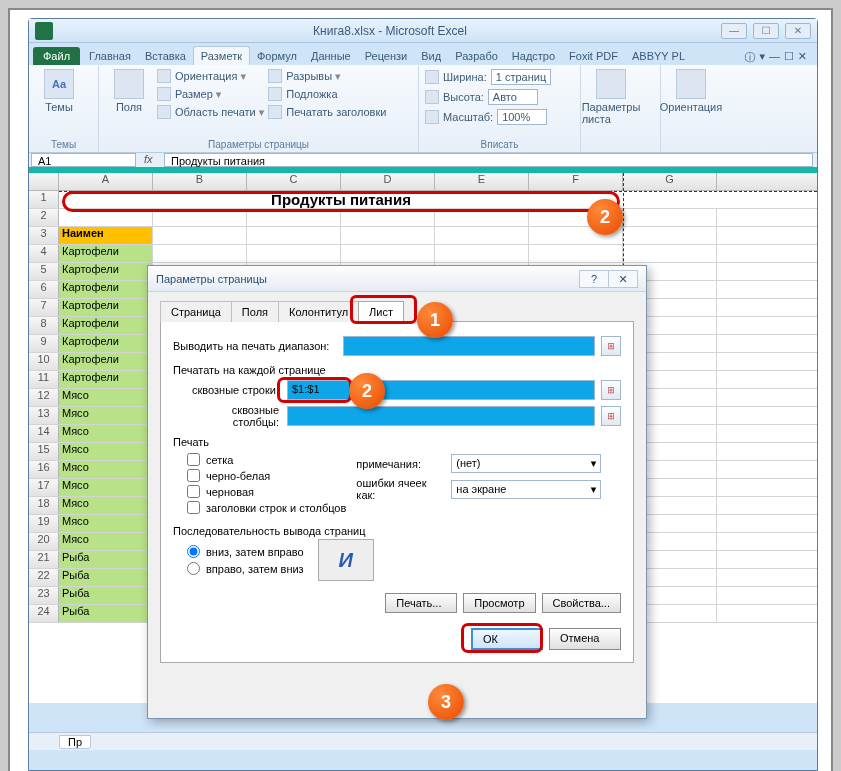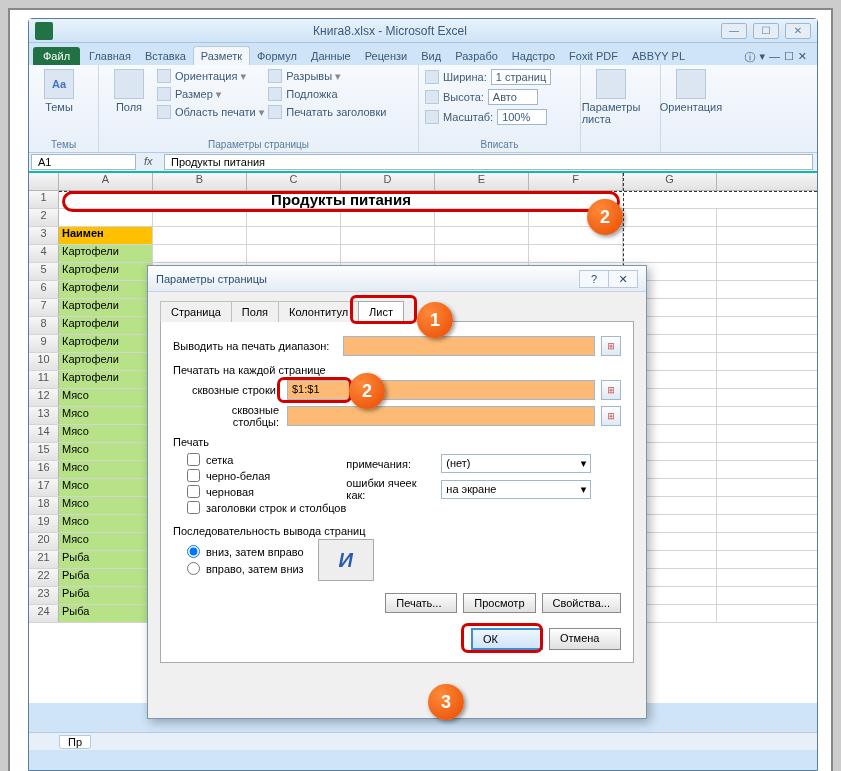--- a/index.html
+++ b/index.html
@@ -19,21 +19,21 @@
 .ribbon{height:88px;background:linear-gradient(#f7fafe,#e7eff8);border-bottom:1px solid #b6c9dd;display:flex}
 .rgroup{border-right:1px solid #cdd9e7;padding:2px 6px;display:flex;flex-direction:column}
 .rg-body{flex:1;display:flex;align-items:flex-start;gap:4px}
 .rg-label{text-align:center;color:#5a7ca0;font-size:10px;margin-top:2px}
 .big-btn{display:flex;flex-direction:column;align-items:center;width:48px;padding:2px;color:#3b5a77}
 .big-ico{width:30px;height:30px;background:#dbe6f2;border:1px solid #b6c9dd;margin-bottom:2px}
 .sml-row{display:flex;align-items:center;color:#3b5a77;padding:2px 0}
 .sml-ico{width:14px;height:14px;background:#dbe6f2;border:1px solid #b6c9dd;margin-right:4px}
 .drop{color:#888;margin-left:3px}
 .combo{background:#fff;border:1px solid #9fb8d0;padding:1px 4px;margin-left:4px;min-width:50px;display:inline-block}
-.namebox-row{height:20px;background:#e7eff8;border-bottom:2px solid #14b8a6;display:flex;align-items:center}
+.namebox-row{height:20px;background:#e7eff8;border-bottom:6px solid #14b8a6;display:flex;}
 .namebox{width:105px;background:#fff;border:1px solid #9fb8d0;margin:0 2px;padding:1px 6px}
 .fx{width:14px;height:14px;margin:0 6px;color:#555;font-style:italic}
 .formula{flex:1;background:#fff;border:1px solid #9fb8d0;padding:1px 6px;margin-right:4px}
 .sheet{position:relative;height:530px;background:#fff;overflow:hidden}
 .colhdr{display:flex;height:18px;background:linear-gradient(#f7f7f7,#e2e2e2);border-bottom:1px solid #b5b5b5}
 .corner{width:30px;border-right:1px solid #b5b5b5}
 .ch{flex:0 0 94px;text-align:center;border-right:1px solid #b5b5b5;color:#555}
 .rows{overflow:hidden}
 .row{display:flex;height:18px;border-bottom:1px solid #d4d4d4}
 .rh{width:30px;text-align:center;background:linear-gradient(#f7f7f7,#e2e2e2);border-right:1px solid #b5b5b5;color:#555}
@@ -56,27 +56,27 @@
 .dlg-tbtn{width:30px;height:18px;border:1px solid #b6c9dd;text-align:center;line-height:16px;margin-left:-1px;background:#f5f9fd}
 .dlg-body{padding:8px 12px}
 .tabs{display:flex;border-bottom:1px solid #a9a9a9}
 .tab{padding:4px 10px;border:1px solid #c0c0c0;border-bottom:none;background:#f0f0f0;margin-right:-1px;position:relative;top:1px}
 .tab.active{background:#fff;border-color:#a9a9a9}
 .tab-redo{position:absolute;border:3px solid #d40000;border-radius:6px;pointer-events:none}
 .dlg-content{background:#fff;border:1px solid #a9a9a9;border-top:none;padding:10px 12px 12px}
 .fld{display:flex;align-items:center;margin:4px 0}
 .fld label{width:150px;text-align:right;padding-right:8px}
 .fld label.l2{width:110px;text-align:left}
-.fld .txt{flex:1;background:#fdba74;border:1px solid #9fb8d0;padding:2px 4px;height:20px}
+.fld .txt{flex:1;background:#0ea5e9;border:1px solid #9fb8d0;padding:2px 4px;height:20px}
 .pick{width:20px;height:20px;border:1px solid #9fb8d0;margin-left:6px;background:linear-gradient(#fefefe,#e0e8f2);text-align:center;color:#c0504d;font-size:9px;line-height:18px}
 .grp-lbl{margin:8px 0 2px}
 .indent{padding-left:14px}
 .chk{display:flex;align-items:center;margin:3px 0}
 .chk input{margin-right:6px}
-.two-col{display:flex;}
+.two-col{display:flex;gap:10px}
 .right-col{flex:1}
 .sel{background:#fff;border:1px solid #9fb8d0;padding:2px 4px;width:150px;display:flex;justify-content:space-between}
 .radio{display:flex;align-items:center;margin:4px 0}
 .radio input{margin-right:6px}
 .order-ico{width:56px;height:42px;background:#eee;border:1px solid #aaa;display:flex;align-items:center;justify-content:center;margin-left:14px;font-size:20px;color:#2a5bb0;font-style:italic;font-weight:bold}
 .btnrow{display:flex;justify-content:flex-end;gap:6px;margin-top:12px}
 .btn{min-width:72px;padding:3px 10px;background:linear-gradient(#fefefe,#e0e0e0);border:1px solid #8a8a8a;text-align:left}
 .btn.ok{border:2px solid #3b8fd4;background:linear-gradient(#eef6fe,#cfe4fa)}
 .red-outline{border:3px solid #d40000;border-radius:7px;position:absolute;pointer-events:none}
 </style>

